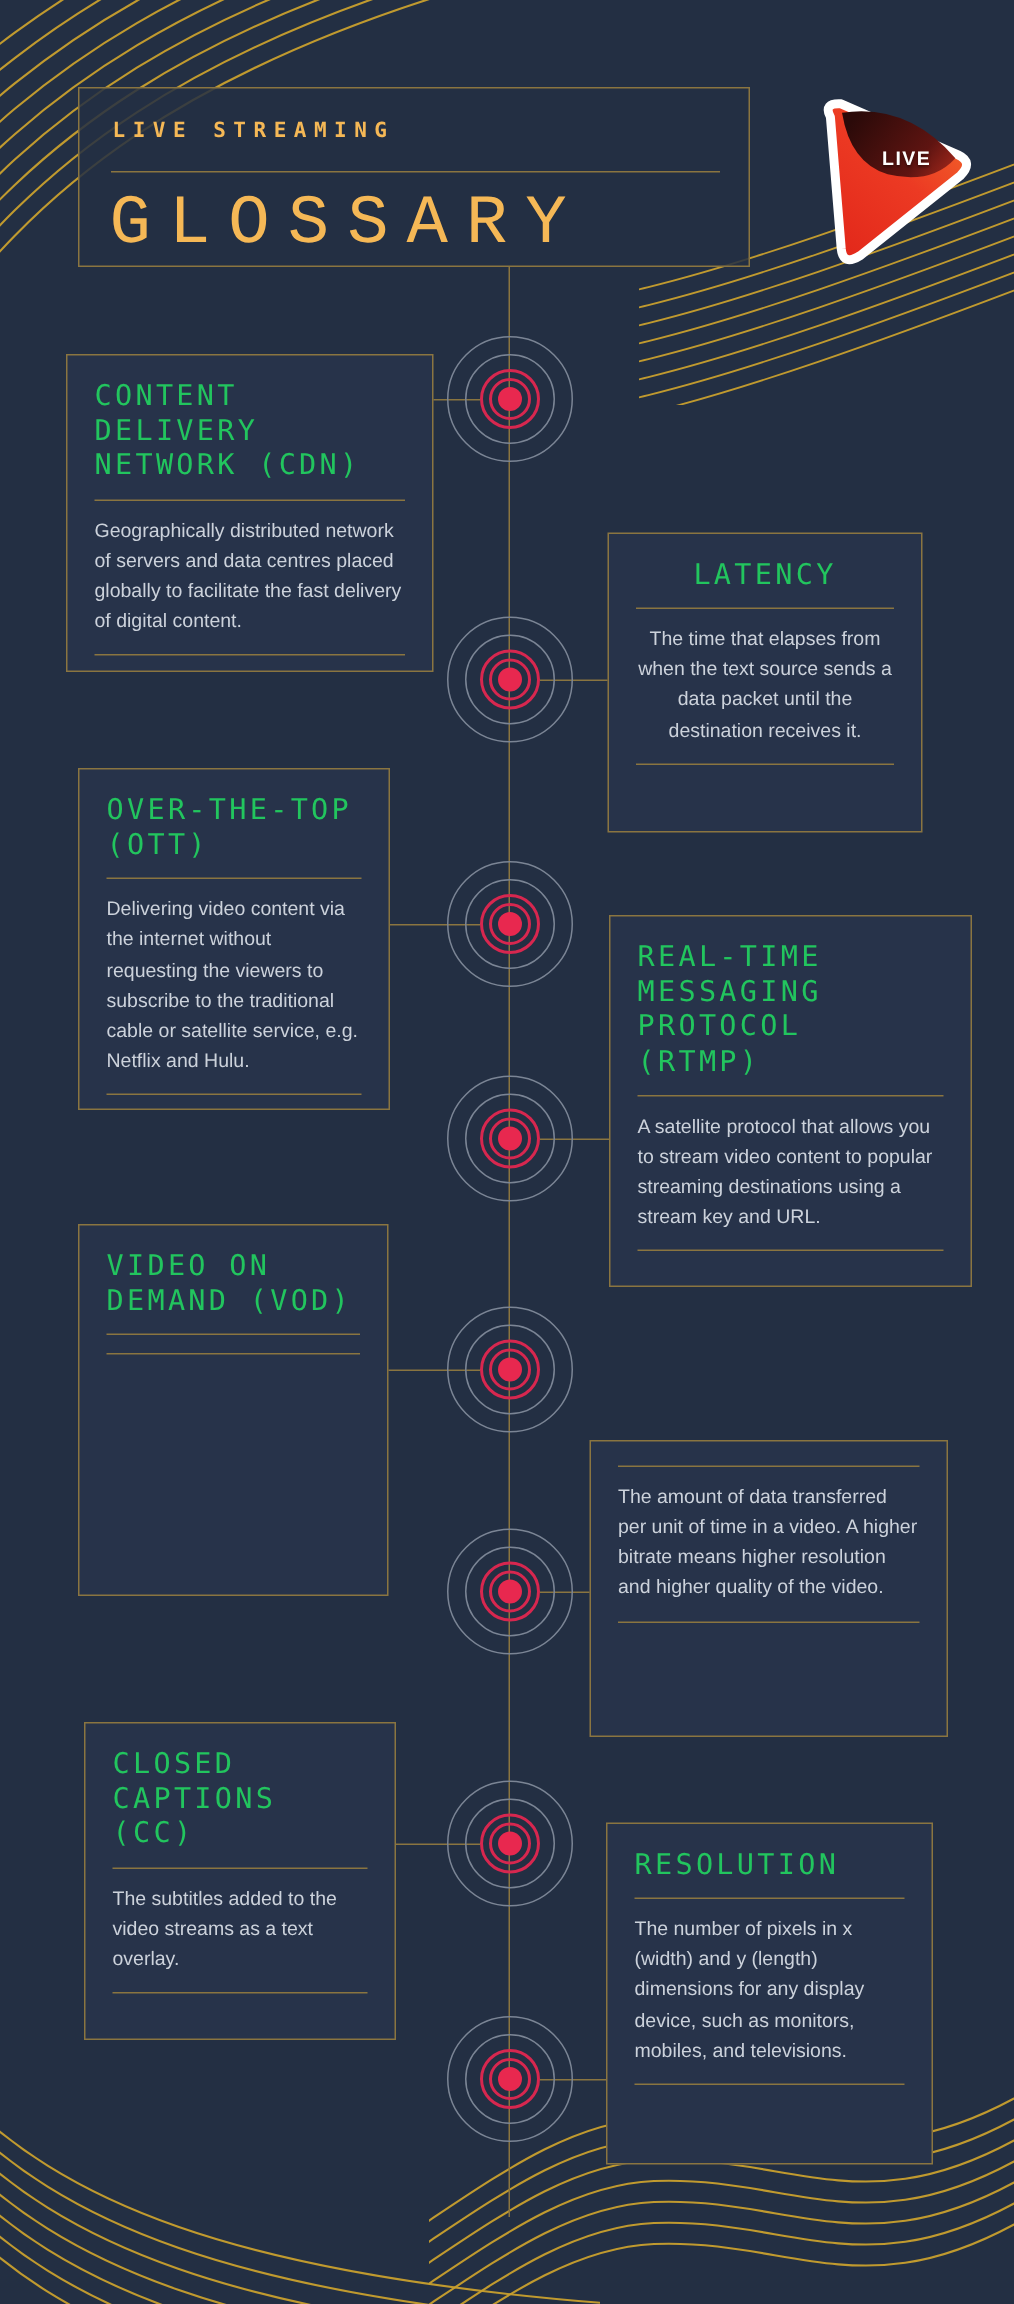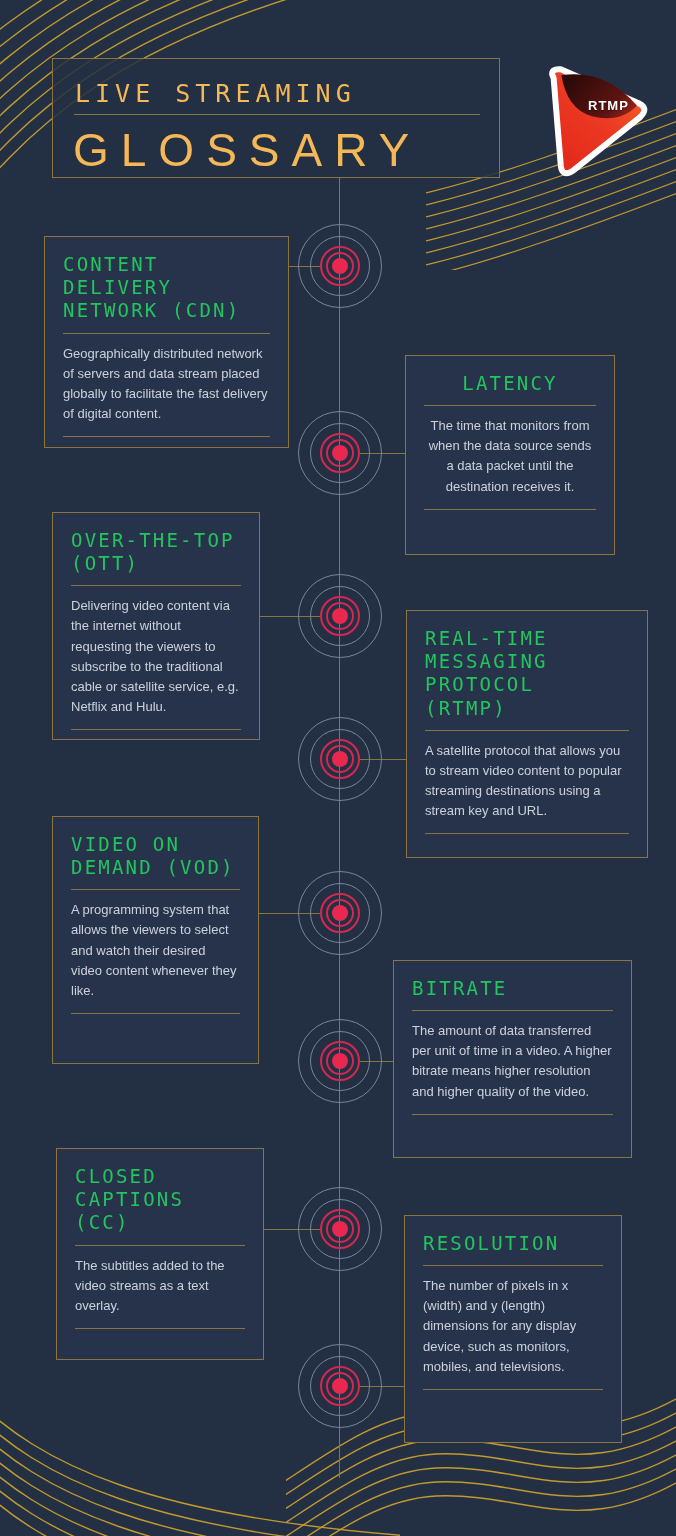--- a/index.html
+++ b/index.html
@@ -37,44 +37,44 @@
     width: 448px;
     height: 120px;
     border: 1px solid #8a7540;
     box-sizing: border-box;
     background: rgba(35,47,67,0.85);
   }
   .header-kicker {
     position: absolute;
     left: 22px;
     top: 20px;
-    font-size: 25px;
+    font-size: 14px;
     letter-spacing: 5px;
     color: #f5b856;
-    font-weight: 400;
+    font-weight: 700;
     font-family: "DejaVu Sans Mono", monospace;
     white-space: nowrap;
   }
   .header-rule {
     position: absolute;
     left: 21px;
     top: 55px;
     width: 406px;
     height: 1px;
     background: #8a7540;
   }
   .header-title {
     position: absolute;
     left: 20px;
     top: 64px;
     font-size: 46px;
     letter-spacing: 12px;
     color: #f5b856;
     font-weight: 400;
-    font-family: Liberation Sans, sans-serif;
+    font-family: Liberation Mono, monospace;
     white-space: nowrap;
   }
 
   
   .logo {
     position: absolute;
     left: 528px;
     top: 52px;
     width: 132px;
     height: 132px;
@@ -259,21 +259,21 @@
           <stop offset="0.6" stop-color="#5e1411"></stop>
           <stop offset="1" stop-color="#c13020"></stop>
         </linearGradient>
       </defs>
 
       <g transform="rotate(-6 66 66)">
         <path d="M30 22 Q26 12 38 14 L112 56 Q122 62 112 70 L40 116 Q28 122 28 110 Z" fill="url(#playgrad)" stroke="#ffffff" stroke-width="6" stroke-linejoin="round"></path>
         <path d="M38 20 Q82 18 110 58 Q92 74 64 64 Q40 54 38 20 Z" fill="url(#crescentgrad)"></path>
       </g>
     </svg>
-    <div class="logo-live">RTMP</div>
+    <div class="logo-live">LIVE</div>
   </div>
 
   <div class="spine"></div>
 
   <div class="conn" style="left:252px; top:266px; width:68px;"></div>
   <div class="conn-dot" style="left:249px; top:266px;"></div>
 
   <div class="conn" style="left:360px; top:453px; width:52px;"></div>
   <div class="conn-dot" style="left:409px; top:453px;"></div>
 
@@ -348,54 +348,52 @@
     <div class="ring r-out"></div>
     <div class="ring r-out2"></div>
     <div class="ring r-mid"></div>
     <div class="ring r-in"></div>
     <div class="ring r-dot"></div>
   </div>
 
   <div class="card" style="left:44px; top:236px; width:245px; height:212px;">
     <div class="card-title">CONTENT DELIVERY NETWORK (CDN)</div>
     <div class="card-rule"></div>
-    <div class="card-body">Geographically distributed network of servers and data stream placed globally to facilitate the fast delivery of digital content.</div>
+    <div class="card-body">Geographically distributed network of servers and data centres placed globally to facilitate the fast delivery of digital content.</div>
     <div class="card-rule-bottom"></div>
   </div>
 
   <div class="card" style="left:405px; top:355px; width:210px; height:200px;text-align:center;">
     <div class="card-title">LATENCY</div>
     <div class="card-rule"></div>
-    <div class="card-body">The time that monitors from when the data source sends a data packet until the destination receives it.</div>
+    <div class="card-body">The time that elapses from when the text source sends a data packet until the destination receives it.</div>
     <div class="card-rule-bottom"></div>
   </div>
 
   <div class="card" style="left:52px; top:512px; width:208px; height:228px;">
     <div class="card-title">OVER-THE-TOP (OTT)</div>
     <div class="card-rule"></div>
     <div class="card-body">Delivering video content via the internet without requesting the viewers to subscribe to the traditional cable or satellite service, e.g. Netflix and Hulu.</div>
     <div class="card-rule-bottom"></div>
   </div>
 
   <div class="card" style="left:406px; top:610px; width:242px; height:248px;">
     <div class="card-title">REAL-TIME MESSAGING PROTOCOL (RTMP)</div>
     <div class="card-rule"></div>
     <div class="card-body">A satellite protocol that allows you to stream video content to popular streaming destinations using a stream key and URL.</div>
     <div class="card-rule-bottom"></div>
   </div>
 
   <div class="card" style="left:52px; top:816px; width:207px; height:248px;">
     <div class="card-title">VIDEO ON DEMAND (VOD)</div>
     <div class="card-rule"></div>
-    <div class="card-body">A programming system that allows the viewers to select and watch their desired video content whenever they like.</div>
     <div class="card-rule-bottom"></div>
   </div>
 
   <div class="card" style="left:393px; top:960px; width:239px; height:198px;">
-    <div class="card-title">BITRATE</div>
     <div class="card-rule"></div>
     <div class="card-body">The amount of data transferred per unit of time in a video. A higher bitrate means higher resolution and higher quality of the video.</div>
     <div class="card-rule-bottom"></div>
   </div>
 
   <div class="card" style="left:56px; top:1148px; width:208px; height:212px;">
     <div class="card-title">CLOSED CAPTIONS (CC)</div>
     <div class="card-rule"></div>
     <div class="card-body">The subtitles added to the video streams as a text overlay.</div>
     <div class="card-rule-bottom"></div>

